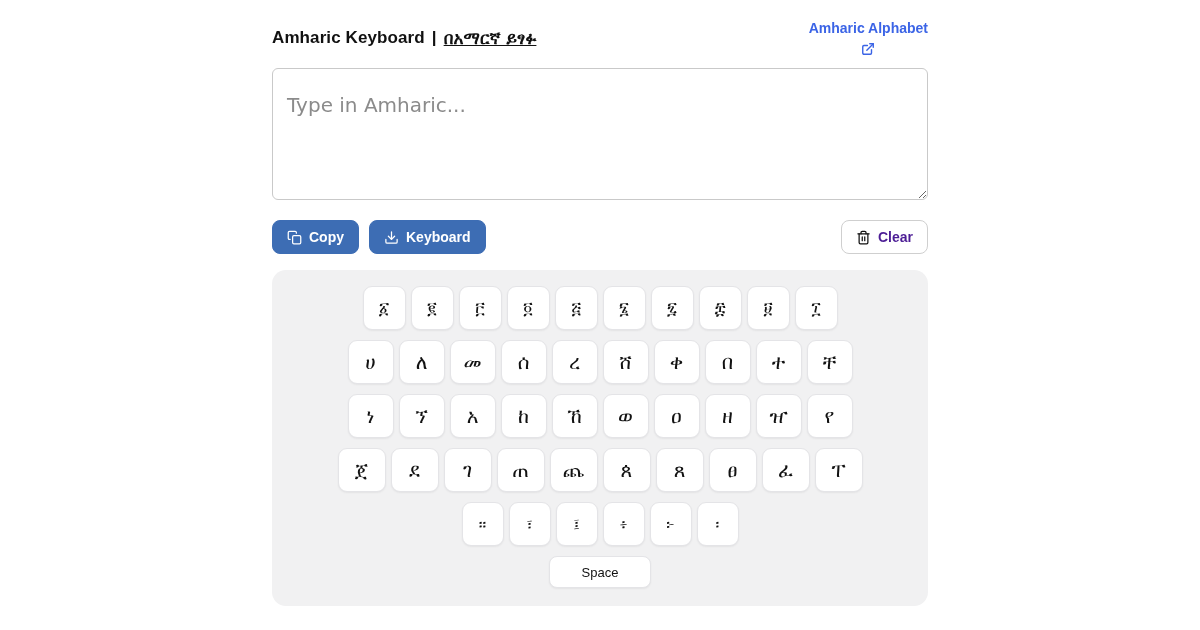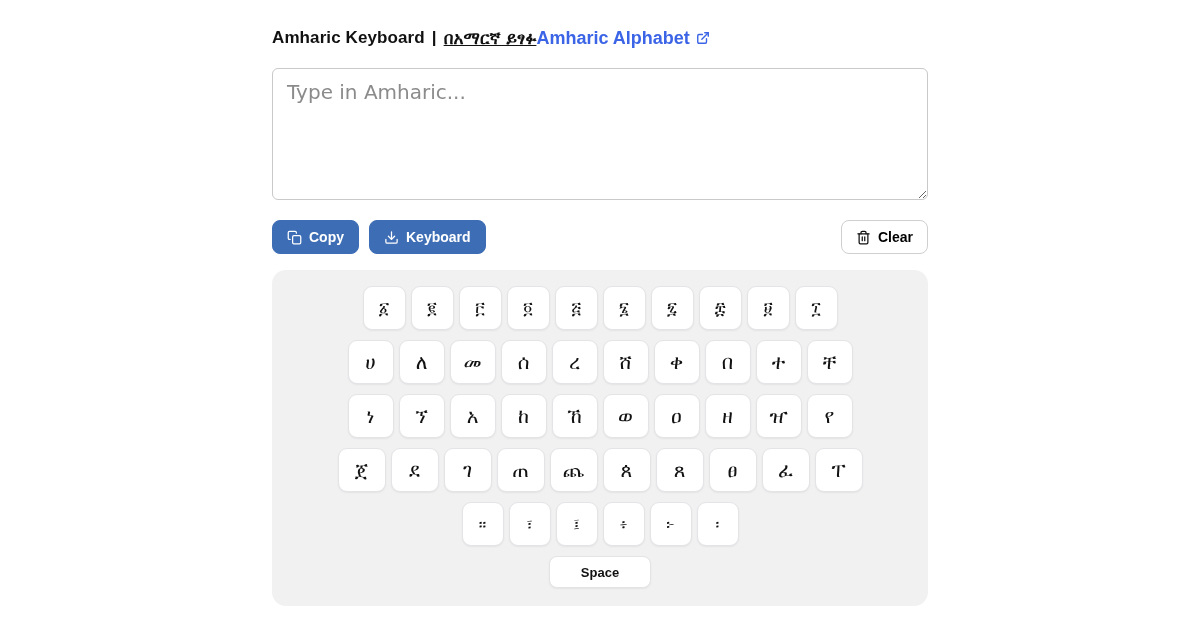--- a/index.html
+++ b/index.html
@@ -1,59 +1,59 @@
 <!DOCTYPE html>
 <html><head>
 <meta charset="utf-8">
 <style>
   * { margin:0; padding:0; box-sizing:border-box; }
   html,body { width:1200px; height:630px; background:#ffffff; overflow:hidden;
               font-family:"Liberation Sans", sans-serif; }
   .content { width:656px; margin:0 auto; padding-top:26px; }
 
   
-  .header { display:flex; align-items:center; height:24px; }
+  .header { display:flex; align-items:center; justify-content:space-between; height:24px;gap:32px; }
   .title  { font-size:17px; font-weight:700; color:#111; letter-spacing:.1px;
             display:flex; align-items:center; gap:7px; white-space:nowrap; }
   .title .am { font-family:"DejaVu Sans","Liberation Sans",sans-serif;text-decoration:underline; }
-  .link   { display:flex; align-items:center; gap:6px; color:#3b64e6; font-size:18px;
-            font-weight:700; text-decoration:none; cursor:pointer; }
+  .link   { display:flex; align-items:center; gap:6px; color:#3b64e6; font-size:14px;
+            font-weight:700; text-decoration:none; cursor:pointer;flex-direction:column; }
   .link svg { display:block; }
 
   
   textarea { width:656px; height:132px; margin-top:18px; border:1px solid #c9c9c9;
-             border-radius:6px; padding:11px 14px; font-size:20px; color:#222;
+             border-radius:6px; padding:24px 14px; font-size:20px; color:#222;
              font-family:"DejaVu Sans","Liberation Sans",sans-serif; resize:vertical;
              outline:none; background:#fff; }
   textarea::placeholder { color:#8b8b8b; }
 
   
   .toolbar { display:flex; align-items:center; margin-top:16px; gap:10px; }
   .btn { display:inline-flex; align-items:center; gap:7px; height:34px; padding:0 14px;
          border-radius:8px; font-size:14px; font-weight:700; cursor:pointer;
          font-family:"Liberation Sans",sans-serif; }
   .btn.primary { background:#3d6db4; border:1px solid #3d6db4; color:#fff; }
-  .btn.ghost   { background:#fff; border:1px solid #cfcfcf; color:#000000;text-align:right; }
+  .btn.ghost   { background:#fff; border:1px solid #cfcfcf; color:#4c1d95;text-align:right; }
   .toolbar .spacer { flex:1; }
   .btn svg { display:block; }
 
   
   .keyboard { margin-top:16px; background:#f1f1f2; border-radius:14px;
               padding:16px 0 18px; display:flex; flex-direction:column; align-items:center; }
   .kb-row { display:flex; justify-content:center; gap:5px; margin-bottom:10px; }
   .key { background:#fff; border:1px solid #e4e4e7; border-radius:9px;
          box-shadow:0 1px 2px rgba(0,0,0,.06); color:#121212; cursor:pointer;
          display:flex; align-items:center; justify-content:center;
          font-family:"DejaVu Sans","Liberation Sans",sans-serif; }
   .row-0 .key { width:43px; height:44px; font-size:17px; }
   .row-1 .key, .row-2 .key { width:46px; height:44px; font-size:20px; }
   .row-3 .key { width:48px; height:44px; font-size:20px; }
   .row-4 .key { width:42px; height:44px; font-size:16px; }
   .kb-bottom { display:flex; justify-content:center; gap:9px; margin-bottom:0; }
-  .key.space     { min-width:102px; height:32px; font-size:13px; font-weight:700;
+  .key.space     { min-width:102px; height:32px; font-size:13px; font-weight:400;
                    font-family:"Liberation Sans",sans-serif; border-radius:8px; }
   .key.backspace { min-width:134px; height:32px; font-size:13px; font-weight:700;
                    font-family:"Liberation Sans",sans-serif; border-radius:8px; }
 </style>
 </head>
 <body>
 
 <div class="content">
 
   <div class="header">

